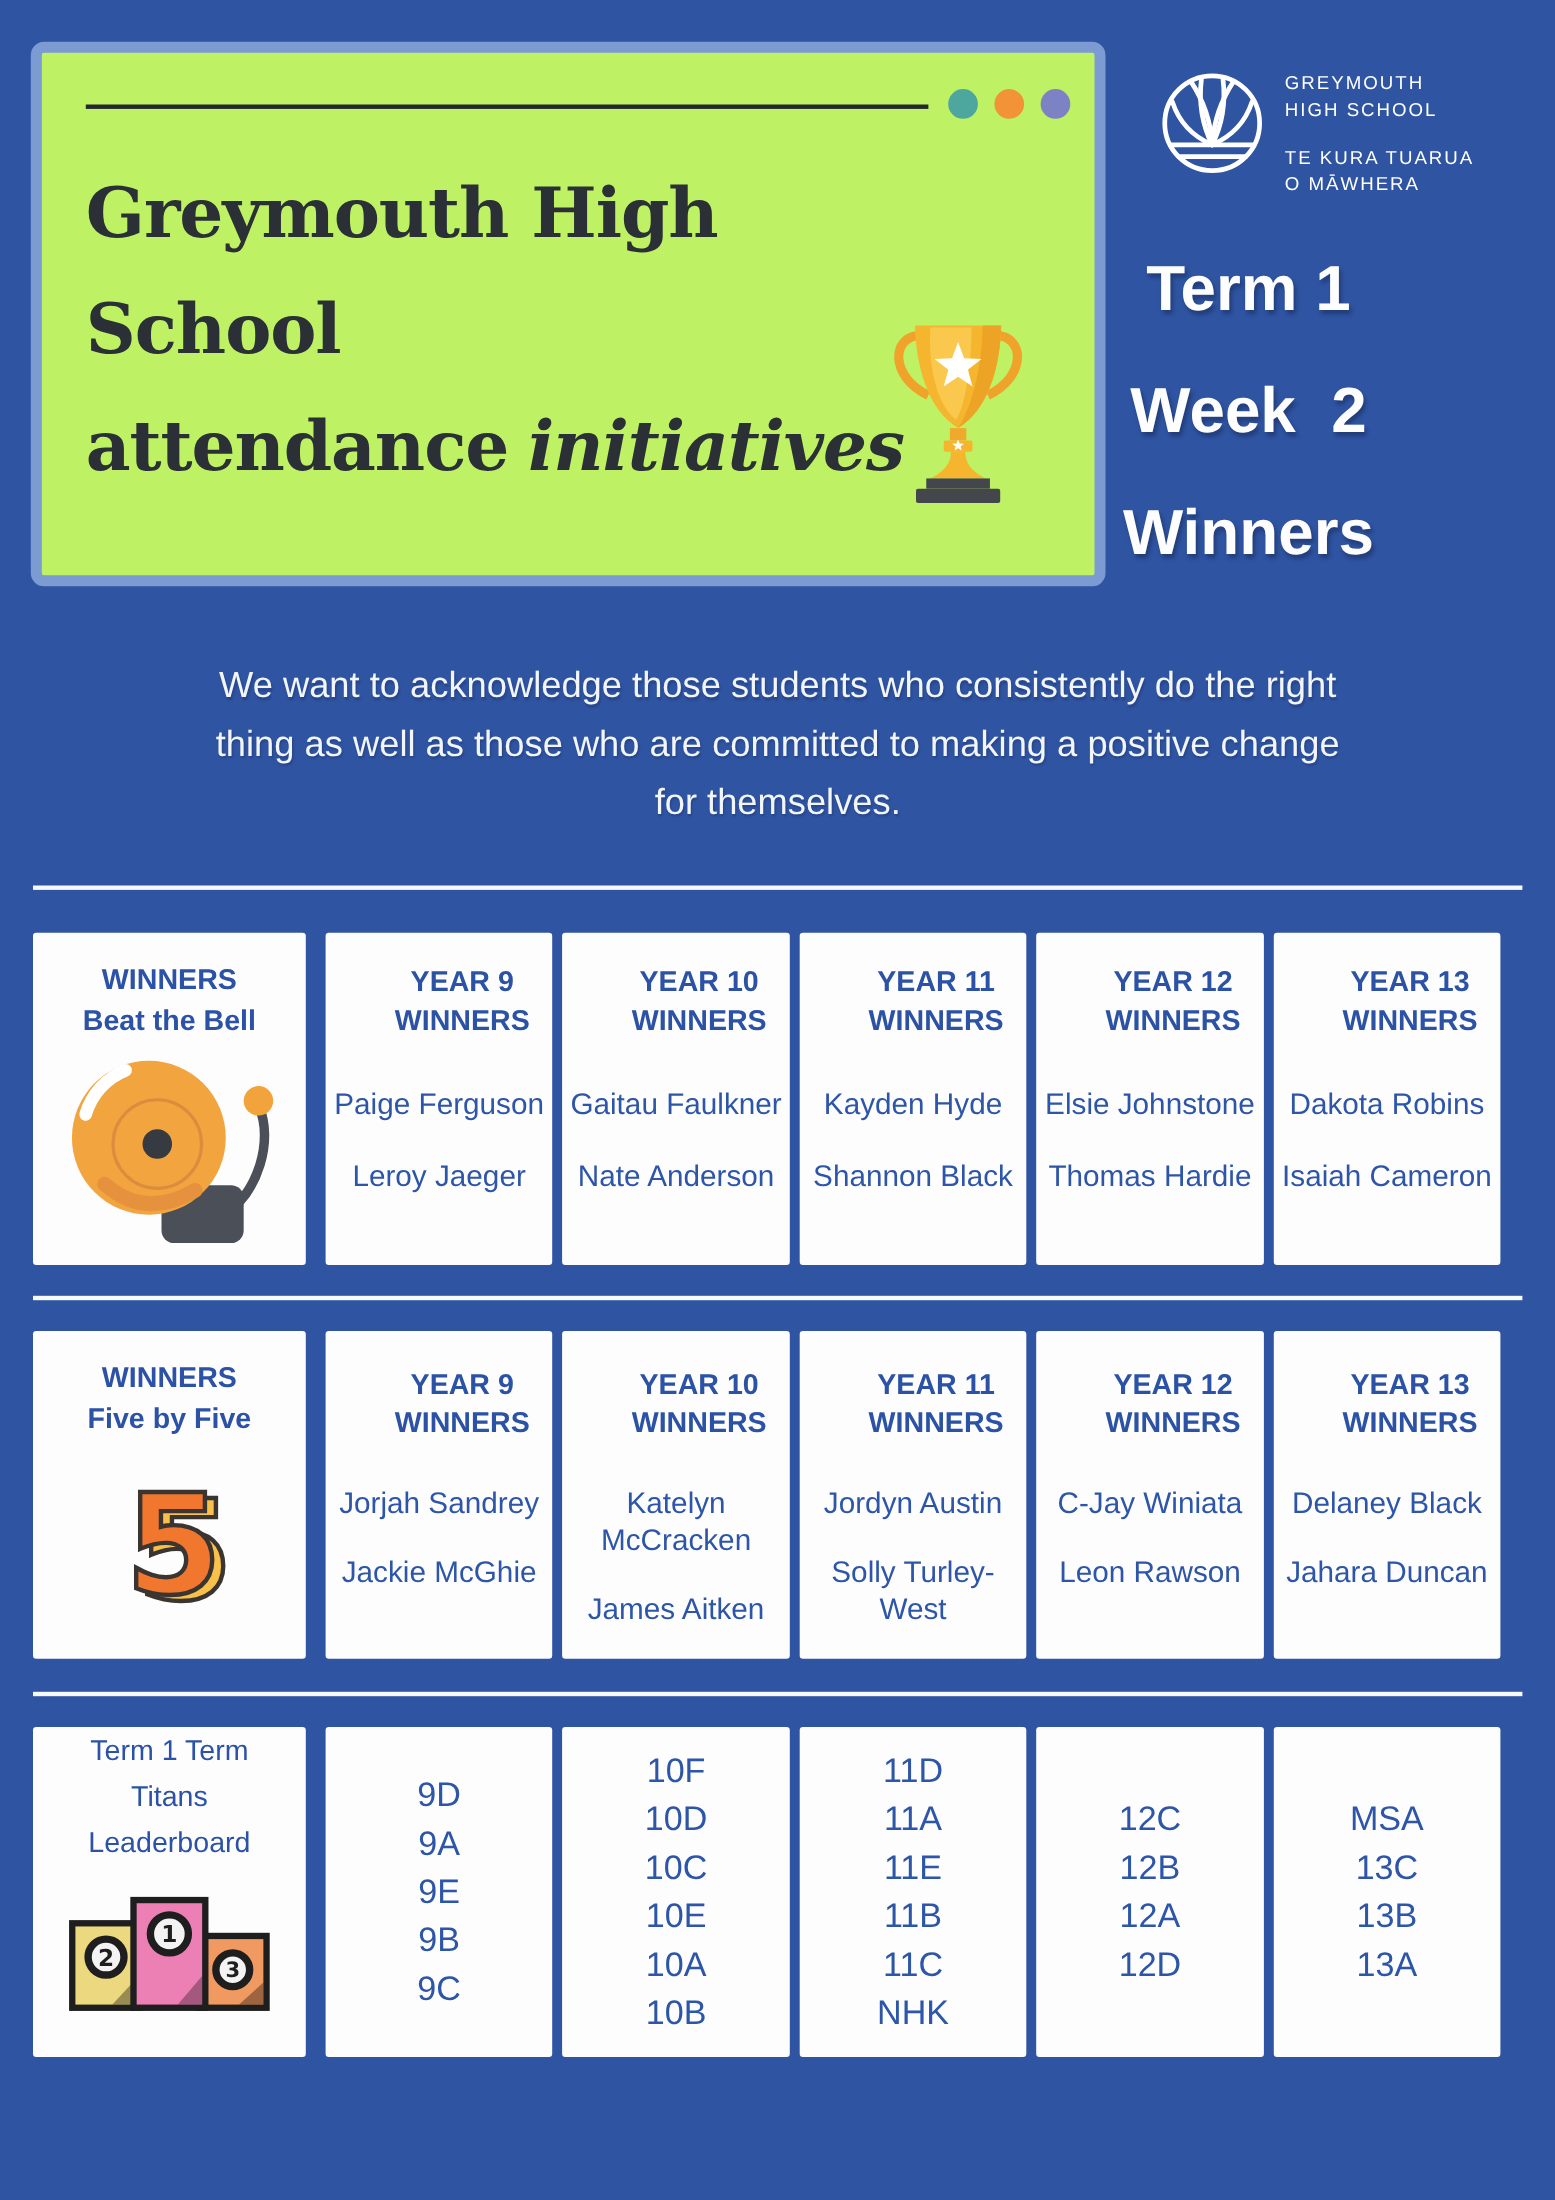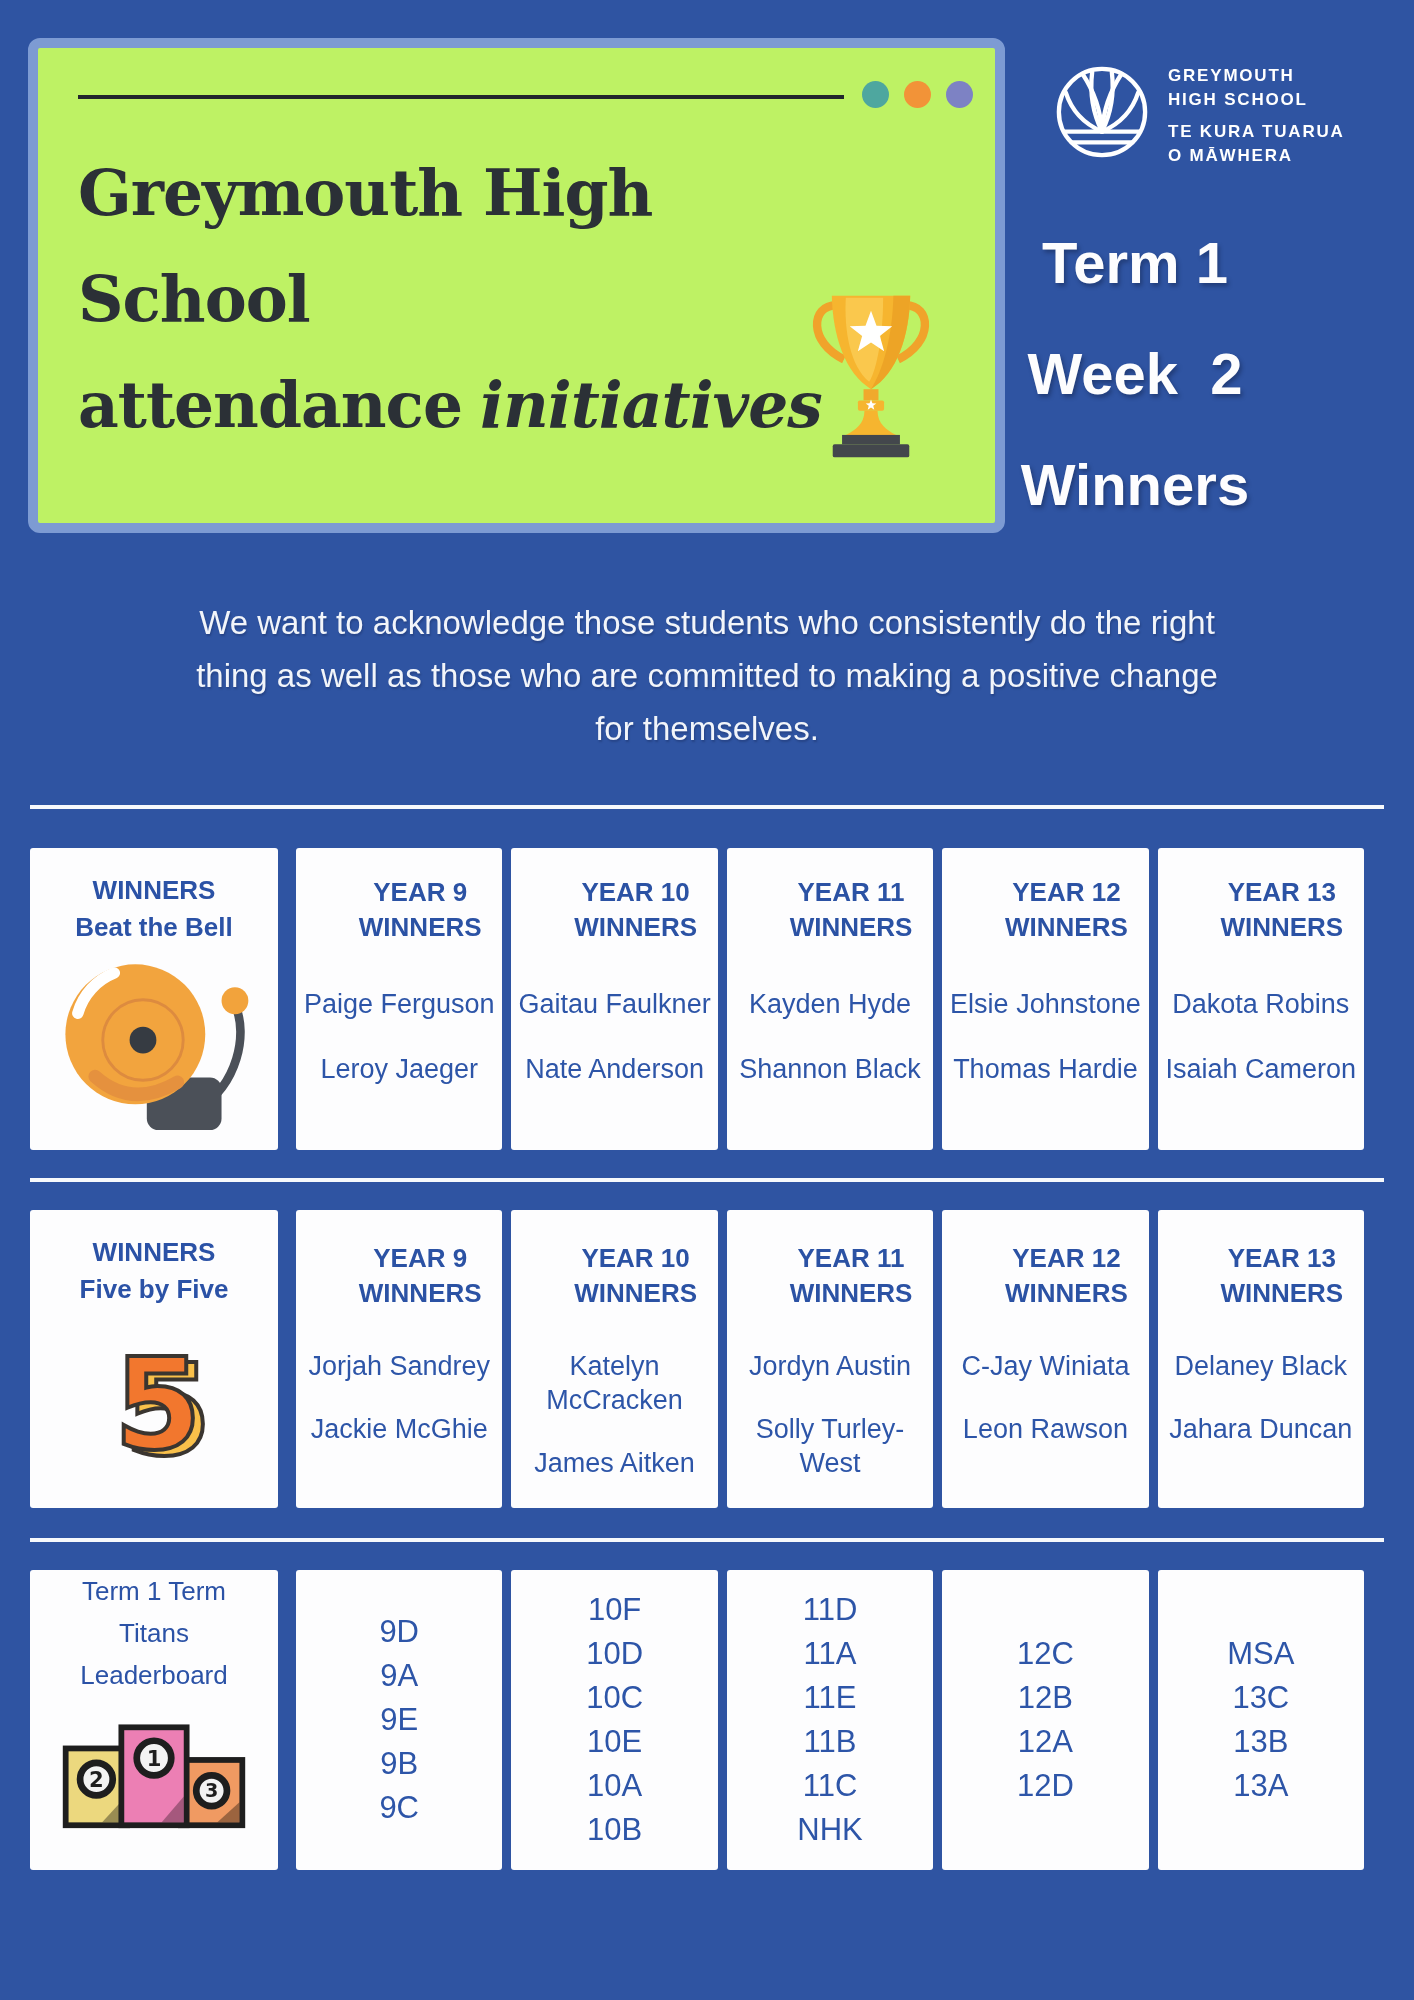--- a/index.html
+++ b/index.html
@@ -16,23 +16,23 @@
   .dot-orange{background:#f29338;}
   .dot-purple{background:#7d82c4;}
   .card-title{position:absolute;left:40px;top:92px;font-family:"DejaVu Serif",serif;
     font-weight:700;font-size:63px;line-height:106px;color:#2b3036;letter-spacing:-1px;}
   .sub-reg{margin-right:18px;}
   .sub-ital{font-style:italic;}
   .trophy{position:absolute;left:763px;top:235px;}
 
   
   .logo-mark{position:absolute;left:1053px;top:63px;}
-  .logo-text{position:absolute;left:1168px;top:64px;color:#ffffff;font-weight:700;
+  .logo-text{position:absolute;left:1168px;top:64px;color:#ffffff;font-weight:400;
     font-size:17px;line-height:24px;letter-spacing:1.8px;}
-  .logo-gap{margin-top:8px;}
+  .logo-gap{margin-top:20px;}
 
   
   .banner{position:absolute;left:960px;top:207px;width:350px;text-align:center;
     color:#fdfdfe;font-size:58px;font-weight:700;line-height:111px;
     text-shadow:2px 3px 4px rgba(10,20,50,0.38);}
   .banner-week{word-spacing:16px;}
 
   
   .intro{position:absolute;left:30px;top:596px;width:1354px;text-align:center;
     color:#f2f5fa;font-size:33px;line-height:53px;font-weight:400;

